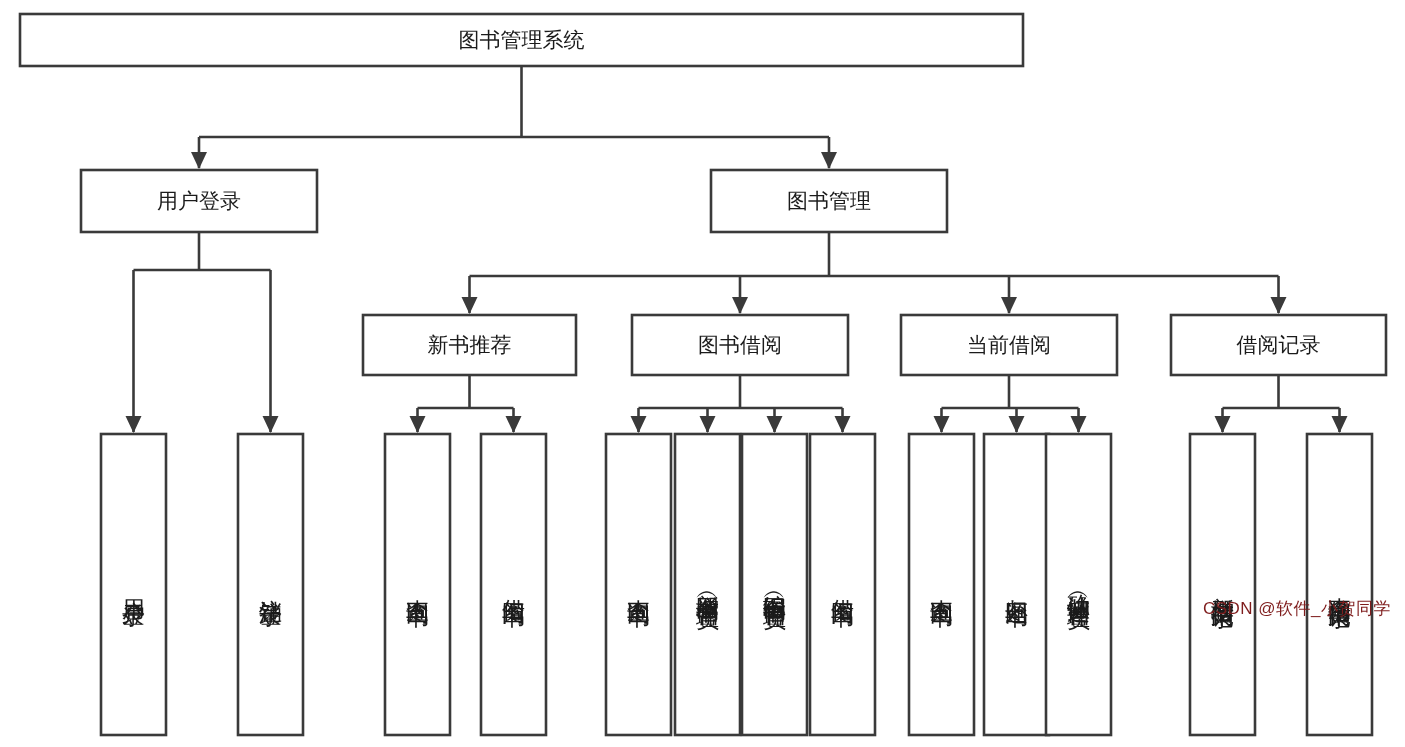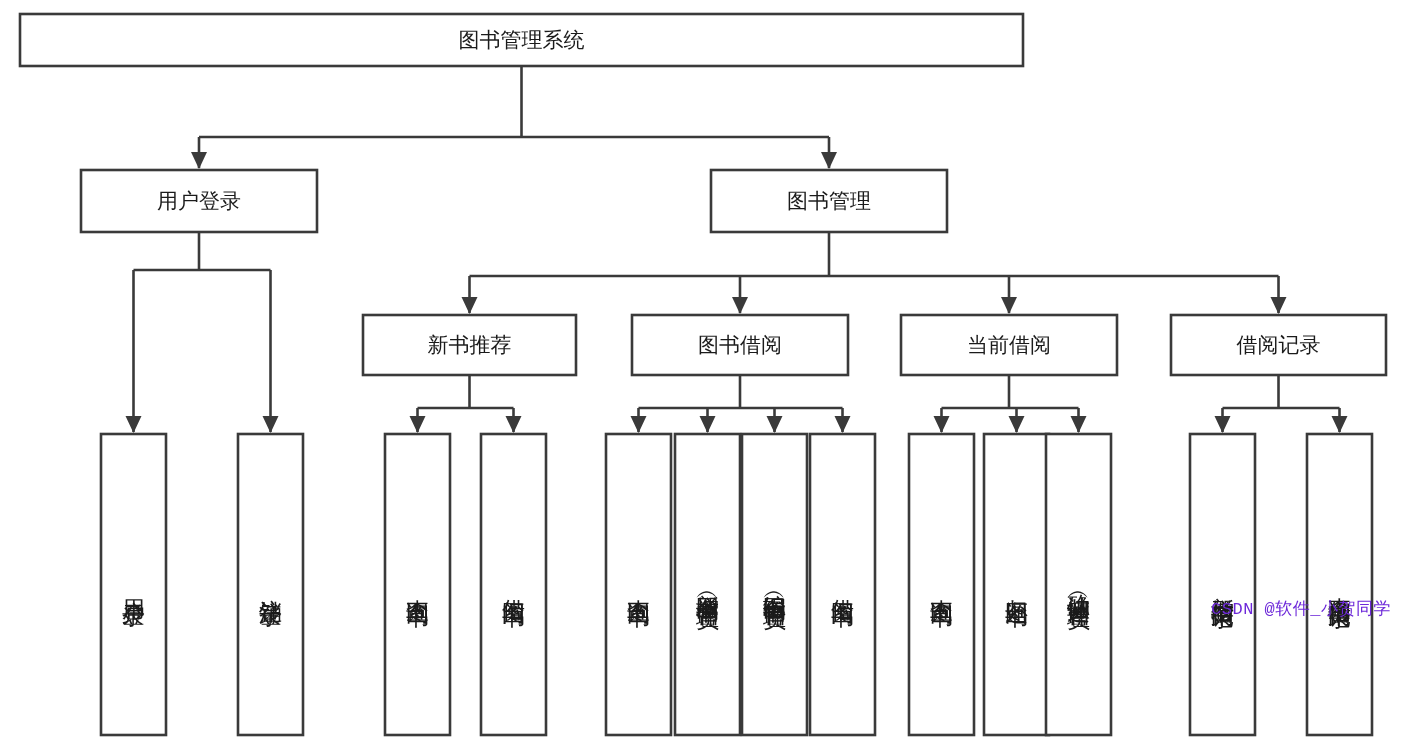--- a/index.html
+++ b/index.html
@@ -46,23 +46,23 @@
     font-family: "Liberation Sans", "DejaVu Sans", sans-serif;
     font-size: 21px;
     fill: #1b1b1b;
     text-anchor: middle;
     dominant-baseline: middle;
   }
   .watermark-text {
     position: absolute;
     right: 14px;
     bottom: 4px;
-    font-family: Liberation Mono, monospace;
+    font-family: Liberation Sans, sans-serif;
     font-size: 17px;
-    color: #6d28d9;
+    color: #7f1d1d;
     white-space: nowrap;
     letter-spacing: 0.5px;
     pointer-events: none;
   }
   .vlabel-wrap {
     position: absolute;
     display: flex;
     align-items: center;
     justify-content: center;
     pointer-events: none;

